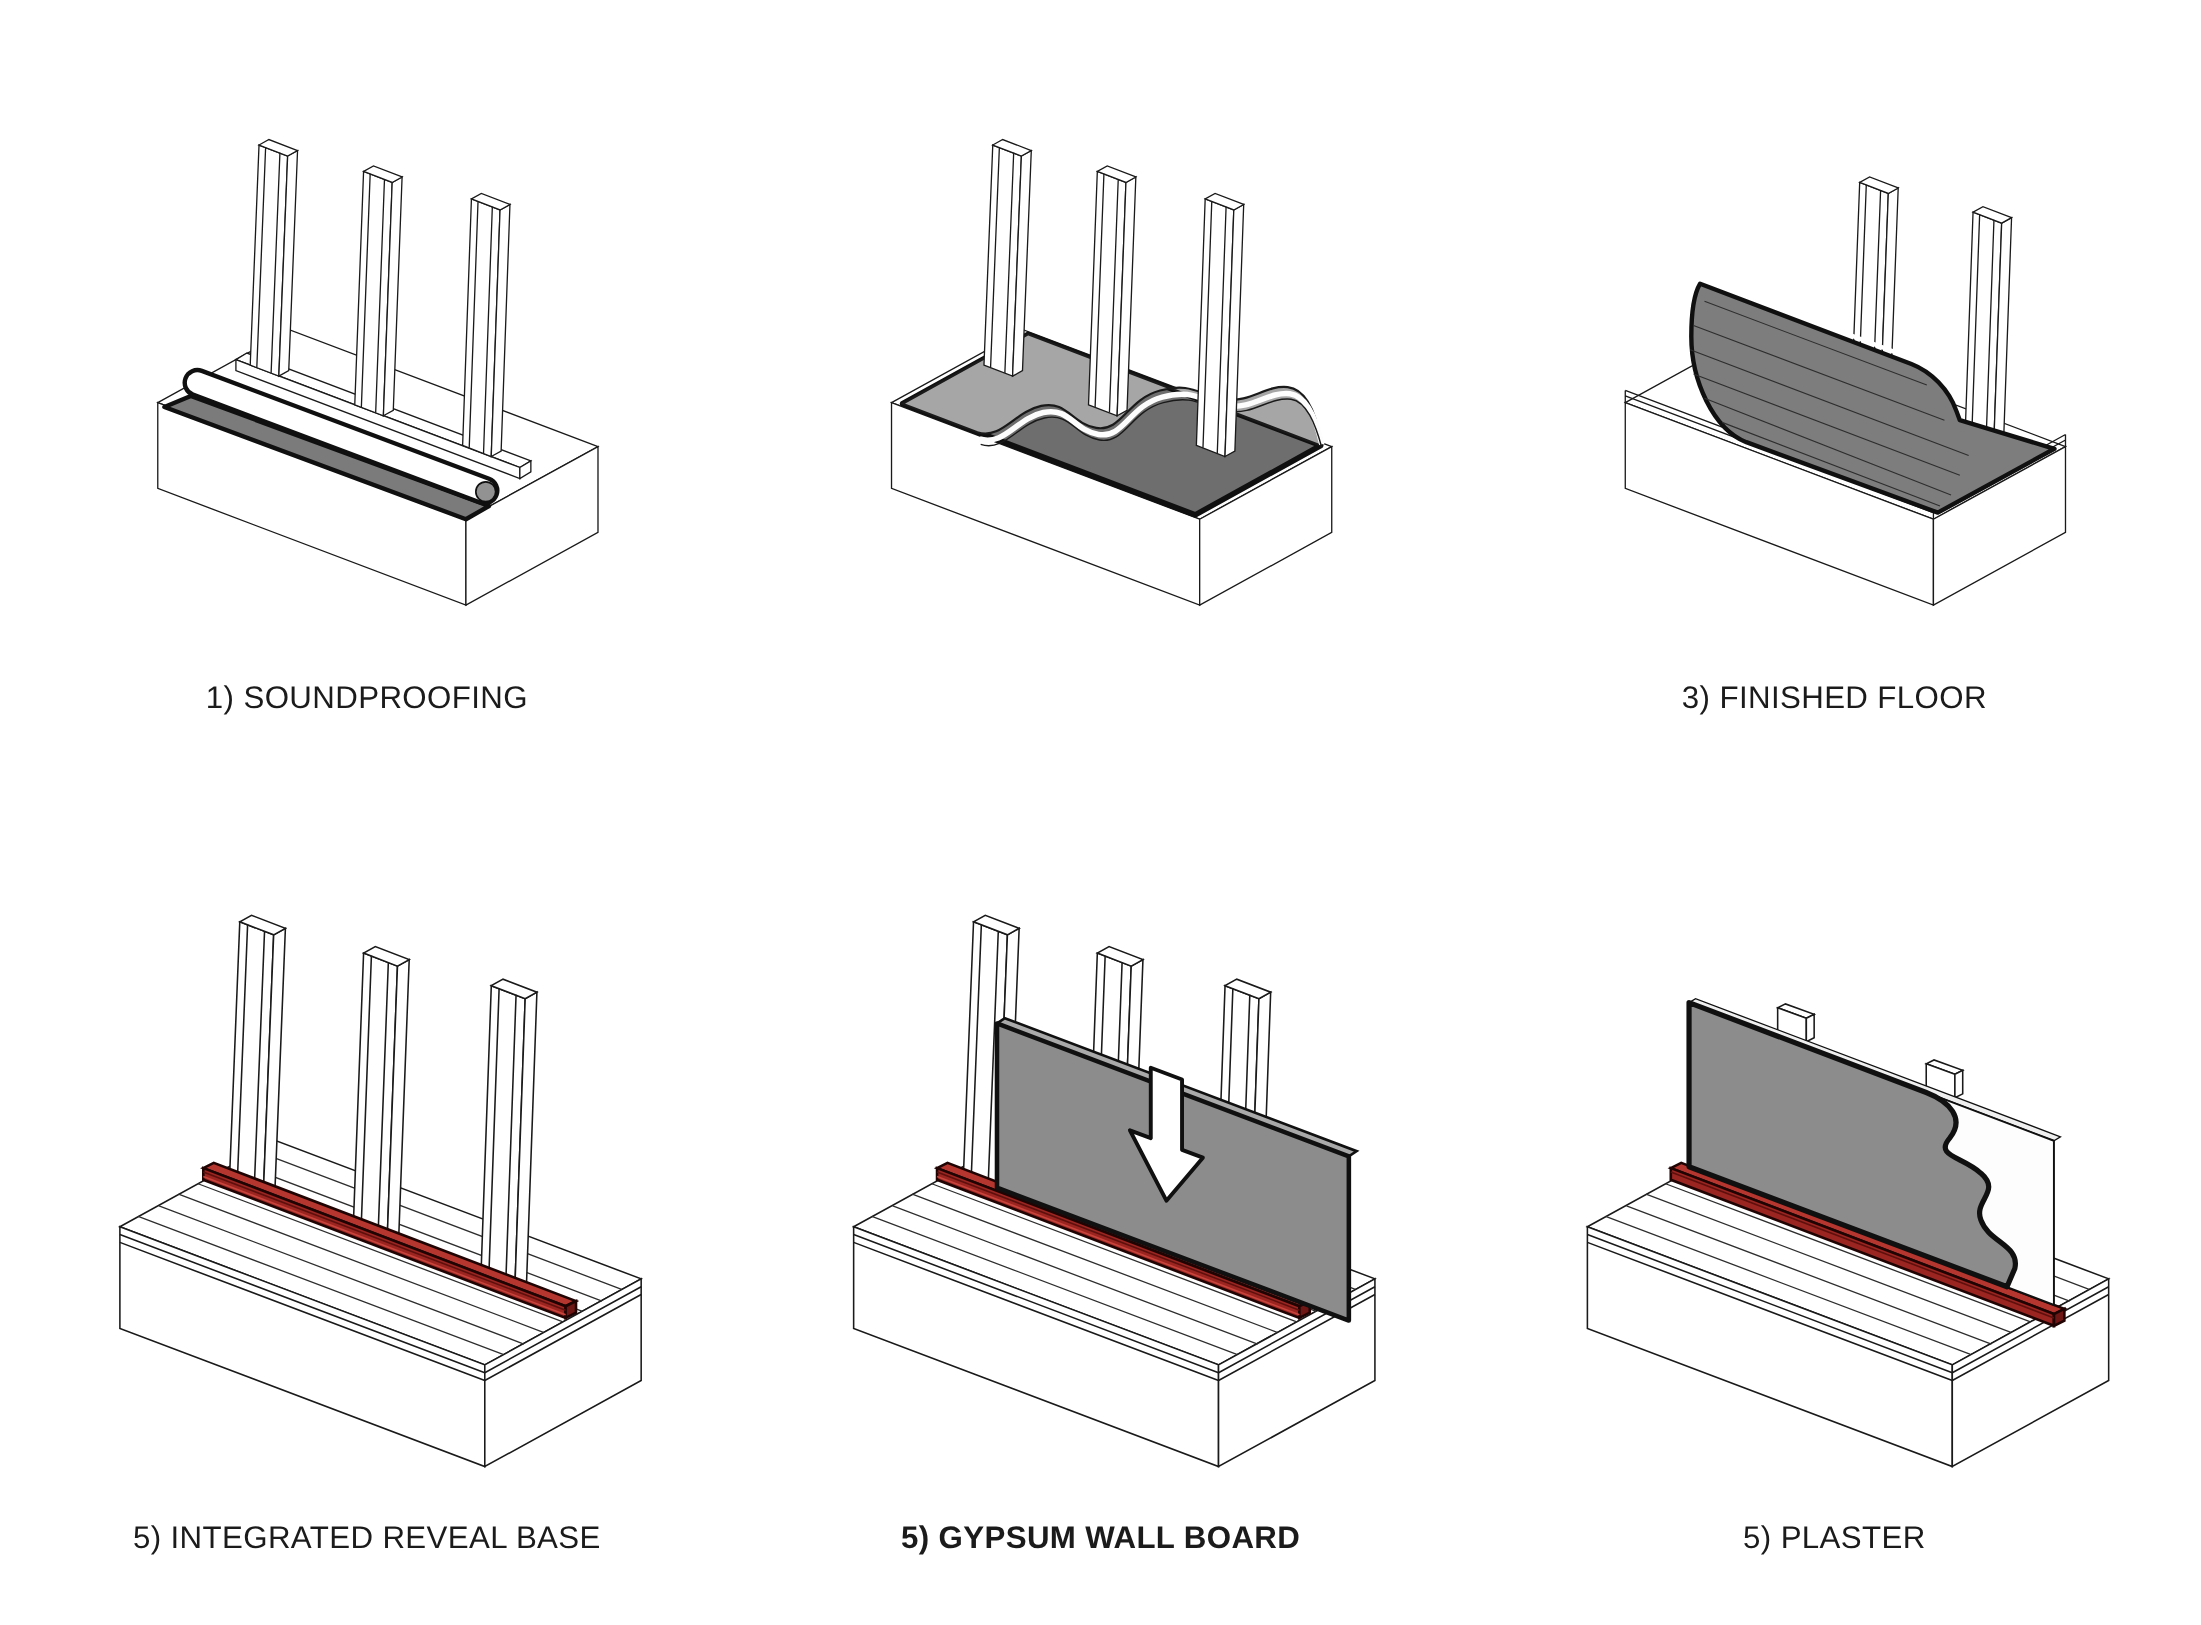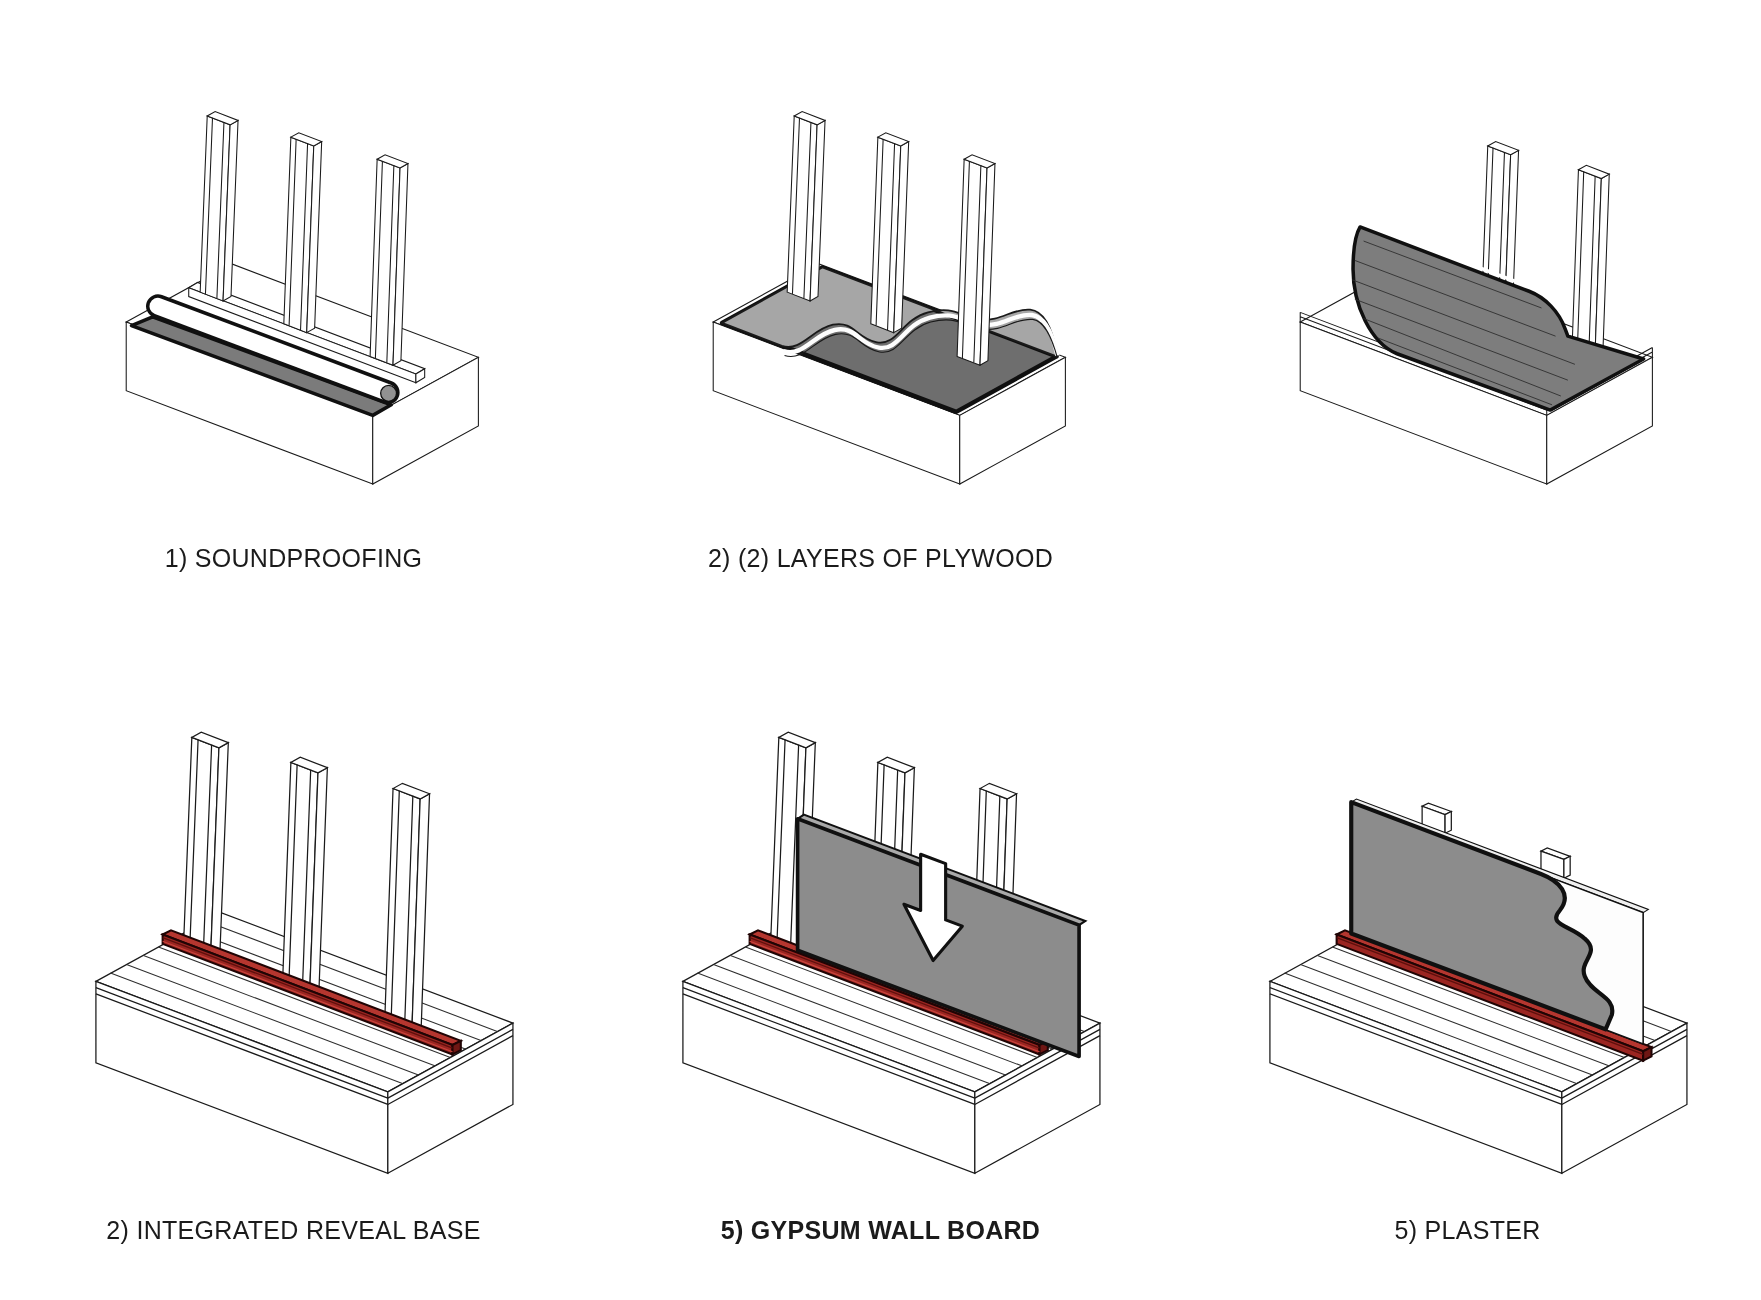--- a/index.html
+++ b/index.html
@@ -261,18 +261,18 @@
       <g>
         <path d="M118,96 L123,93 L403,199 L398,202 Z" fill="#efefef" stroke="#101010" stroke-width="1"></path>
         <path d="M118,96 L398,202 L398,328 L118,222 Z" fill="#fdfdfd" stroke="#101010" stroke-width="1.5"></path>
       </g>
       <path d="M118,96 L300,165 C318,172 330,185 318,200 C306,214 328,214 342,227 C358,241 336,248 342,263
                C348,280 372,282 368,300 L362,314 L118,222 Z" fill="#8c8c8c" class="thick"></path>
     </svg>
   </div>
 
   <div class="caption" style="left:0;top:510px;">1) SOUNDPROOFING</div>
-  <div class="caption" style="left:587px;top:510px;">2) (2) LAYERS OF PLYWOOD</div>
-  <div class="caption" style="left:0;top:1182px;">2) INTEGRATED REVEAL BASE</div>
+  <div class="caption" style="left:1174px;top:510px;">3) FINISHED FLOOR</div>
+  <div class="caption" style="left:0;top:1182px;">5) INTEGRATED REVEAL BASE</div>
   <div class="caption" style="left:587px;top:1182px;font-weight:bold;">5) GYPSUM WALL BOARD</div>
   <div class="caption" style="left:1174px;top:1182px;">5) PLASTER</div>
 
 </div>
 
 </body></html>

